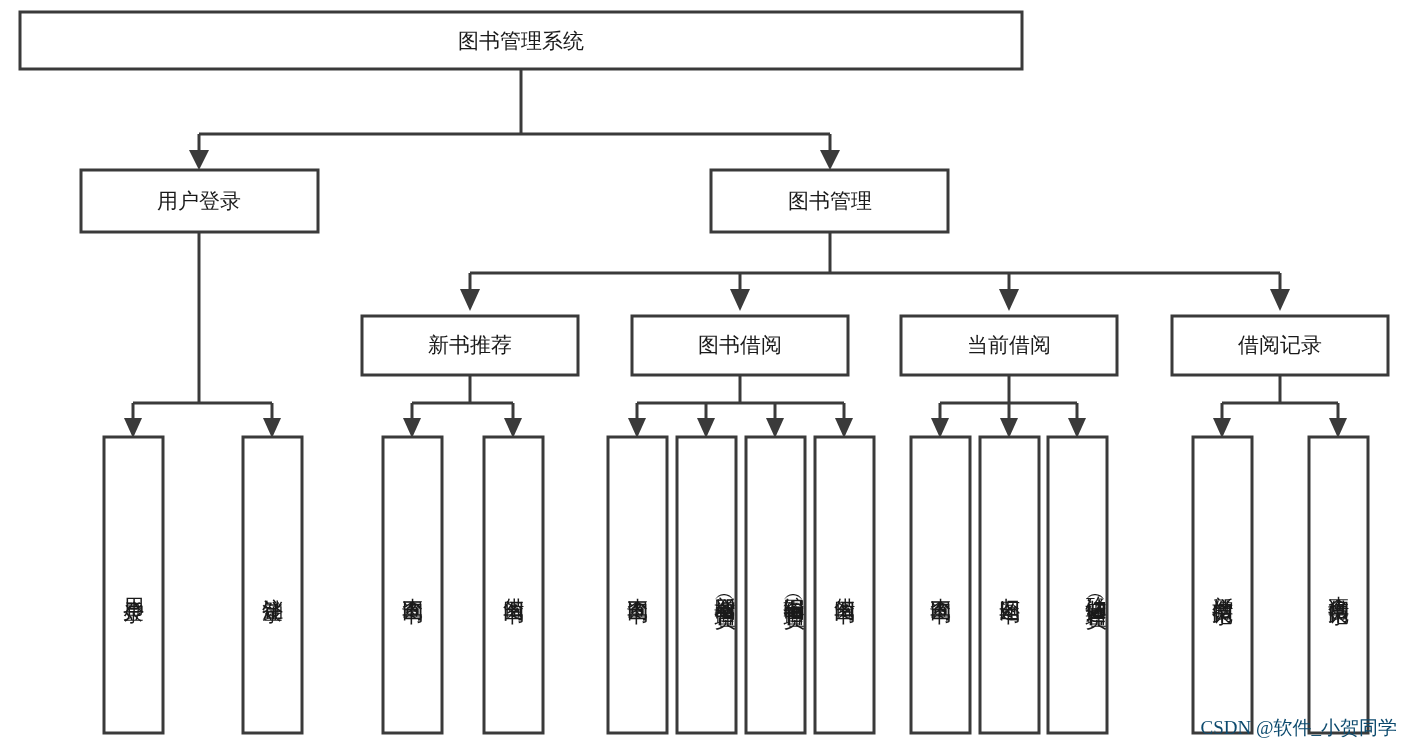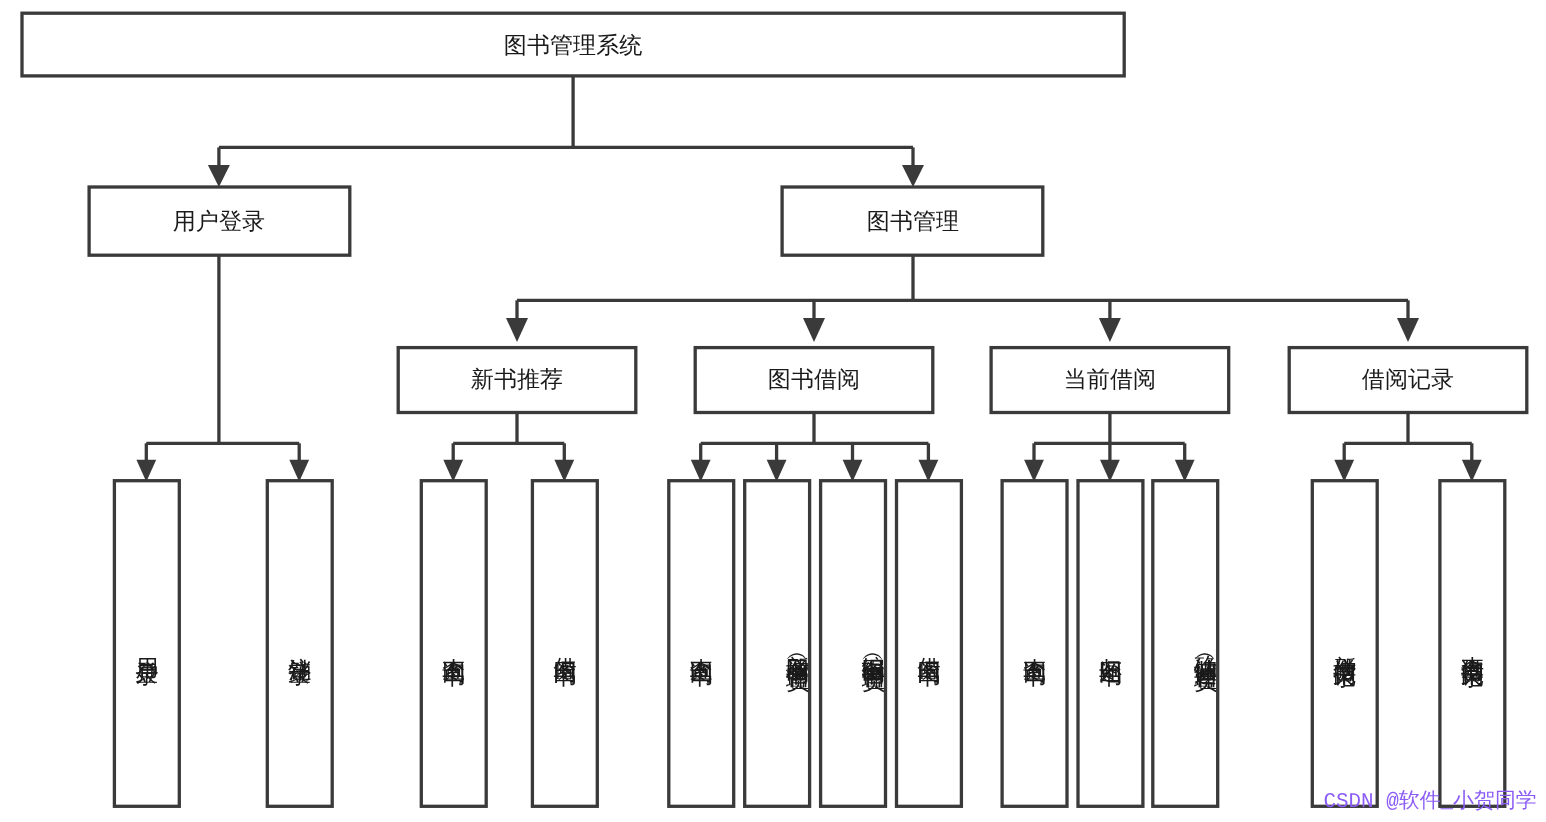--- a/index.html
+++ b/index.html
@@ -60,23 +60,23 @@
     display: flex;
     align-items: center;
     justify-content: center;
     white-space: nowrap;
     pointer-events: none;
   }
   .watermark {
     position: absolute;
     right: 8px;
     bottom: 6px;
-    font-family: Liberation Mono, monospace;
+    font-family: Liberation Serif, serif;
     font-size: 19px;
-    color: #8b5cf6;
+    color: #0c4a6e;
     white-space: nowrap;
     text-align: center;
   }
 </style>
 </head>
 <body>
 
 <div id="diagram-root">
 
   <svg id="chart-svg" viewBox="0 0 1405 747">

